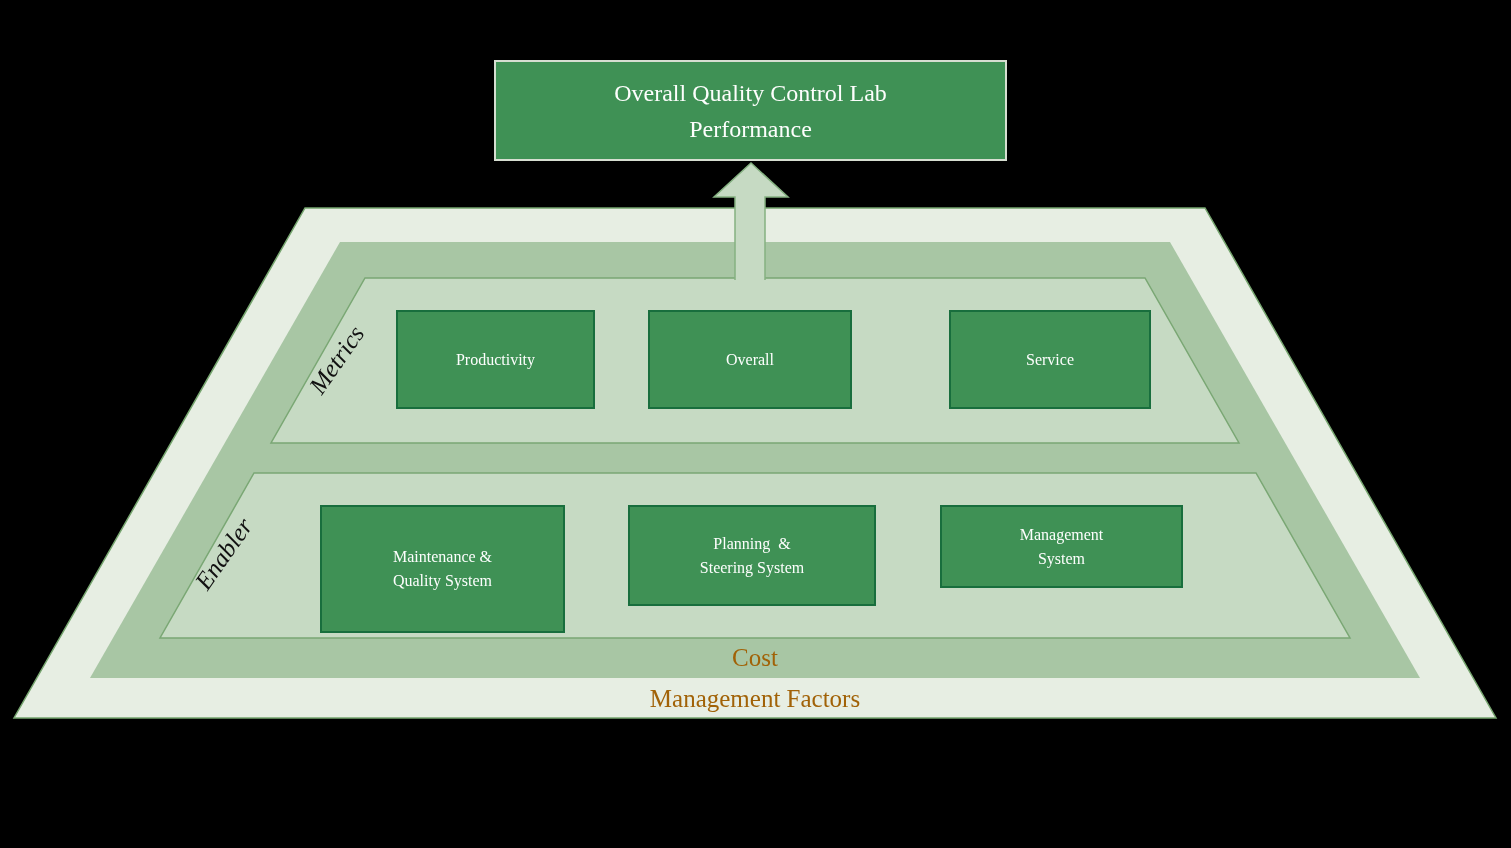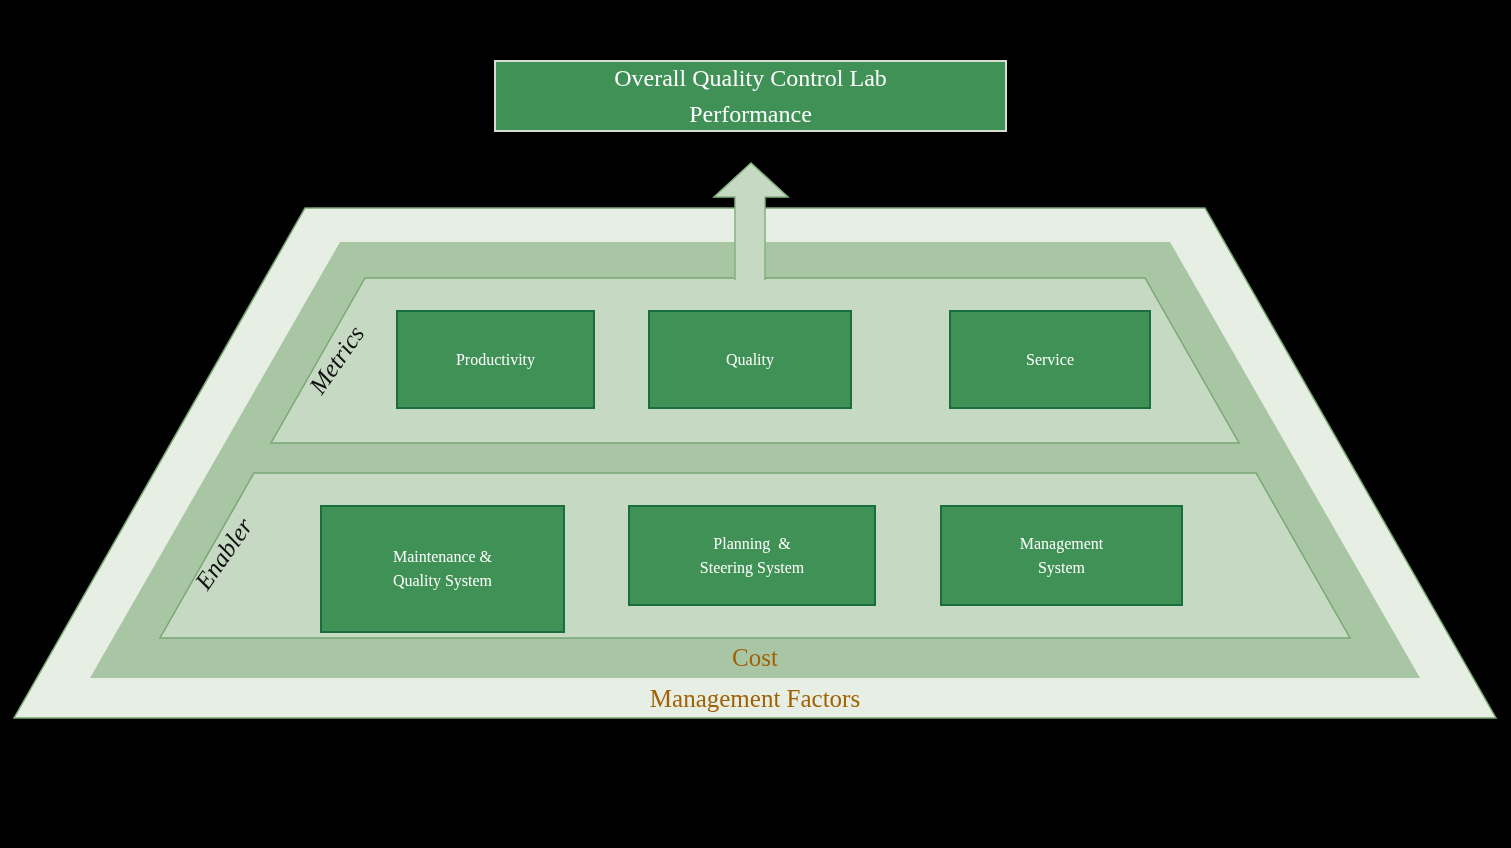--- a/index.html
+++ b/index.html
@@ -51,39 +51,39 @@
 
     <polygon points="340,242 1170,242 1420,678 90,678" fill="#a8c6a4"></polygon>
 
     <polygon points="365,278 1145,278 1239,443 271,443" stroke="#7aa774" stroke-width="1.5" fill="#c6dac3"></polygon>
 
     <polygon points="254,473 1256,473 1350,638 160,638" stroke="#7aa774" stroke-width="1.5" fill="#c6dac3"></polygon>
 
     <path d="M735,280 L735,197 L714,197 L751,163 L788,197 L765,197 L765,280" stroke="#85b181" stroke-width="1.5" fill="#c6dac3"></path>
   </svg>
 
-  <div class="box top" style="left:494px;top:60px;width:513px;height:72px;">Overall Quality Control Lab
+  <div class="box top" style="left:494px;top:60px;width:513px;height:101px;">Overall Quality Control Lab
 Performance</div>
 
   <div class="rot-label" style="left:337px;top:360px;">Metrics</div>
 
   <div class="box small" style="left:396px;top:310px;width:199px;height:99px;">Productivity</div>
 
-  <div class="box small" style="left:648px;top:310px;width:204px;height:99px;">Quality</div>
+  <div class="box small" style="left:648px;top:310px;width:204px;height:99px;">Overall</div>
 
   <div class="box small" style="left:905px;top:310px;width:202px;height:99px;margin-left:44px;">Service</div>
 
   <div class="rot-label" style="left:224px;top:554px;">Enabler</div>
 
   <div class="box small" style="left:320px;top:505px;width:245px;height:128px;">Maintenance &amp;
 Quality System</div>
 
   <div class="box small" style="left:628px;top:505px;width:248px;height:101px;">Planning  &amp;
 Steering System</div>
 
-  <div class="box small" style="left:940px;top:505px;width:243px;height:101px;">Management
+  <div class="box small" style="left:940px;top:505px;width:243px;height:83px;">Management
 System</div>
 
   <div class="band-label" style="left:755px;top:658px;">Cost</div>
 
   <div class="band-label" style="left:755px;top:699px;">Management Factors</div>
 
 </div>
 
 </body></html>

